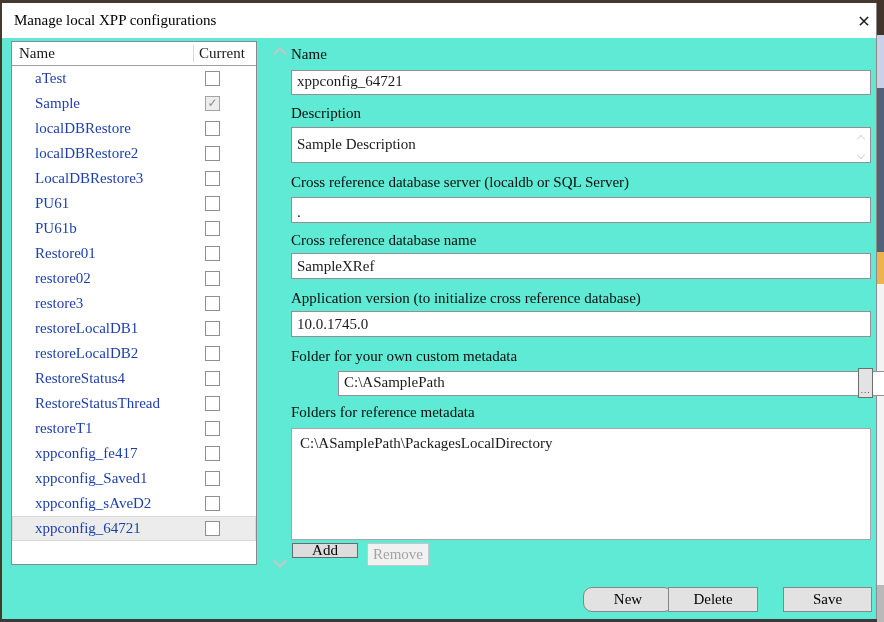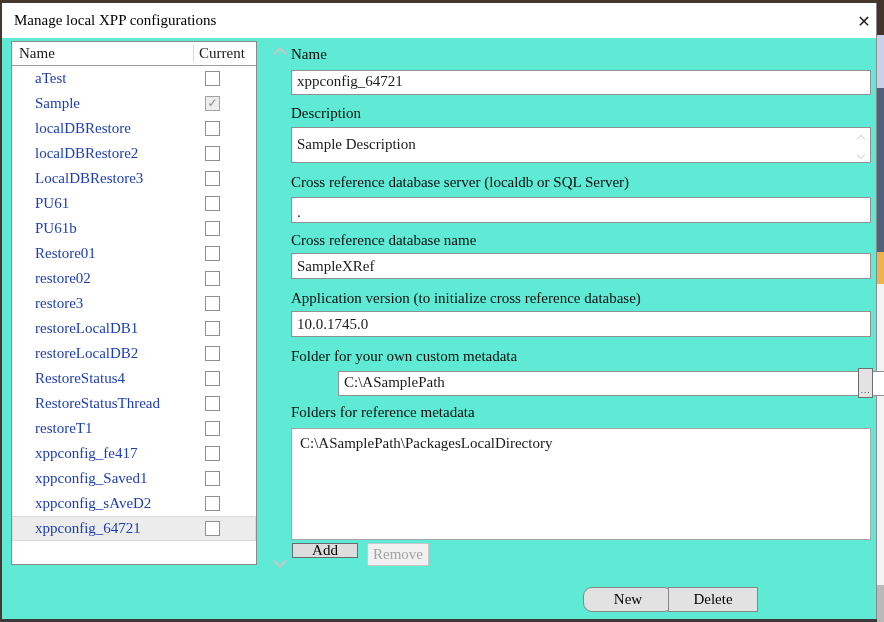--- a/index.html
+++ b/index.html
@@ -203,13 +203,14 @@
 
   <div class="flabel l-ref">Folders for reference metadata</div>
   <div class="reflist">
     <div class="refitem">C:\ASamplePath\PackagesLocalDirectory</div>
   </div>
   <div class="btn b-add">Add</div>
   <div class="btn b-remove">Remove</div>
 
   <div class="btn b-new">New</div>
   <div class="btn b-delete">Delete</div>
+  <div class="btn b-save">Save</div>
 </div>
 
 </body></html>

